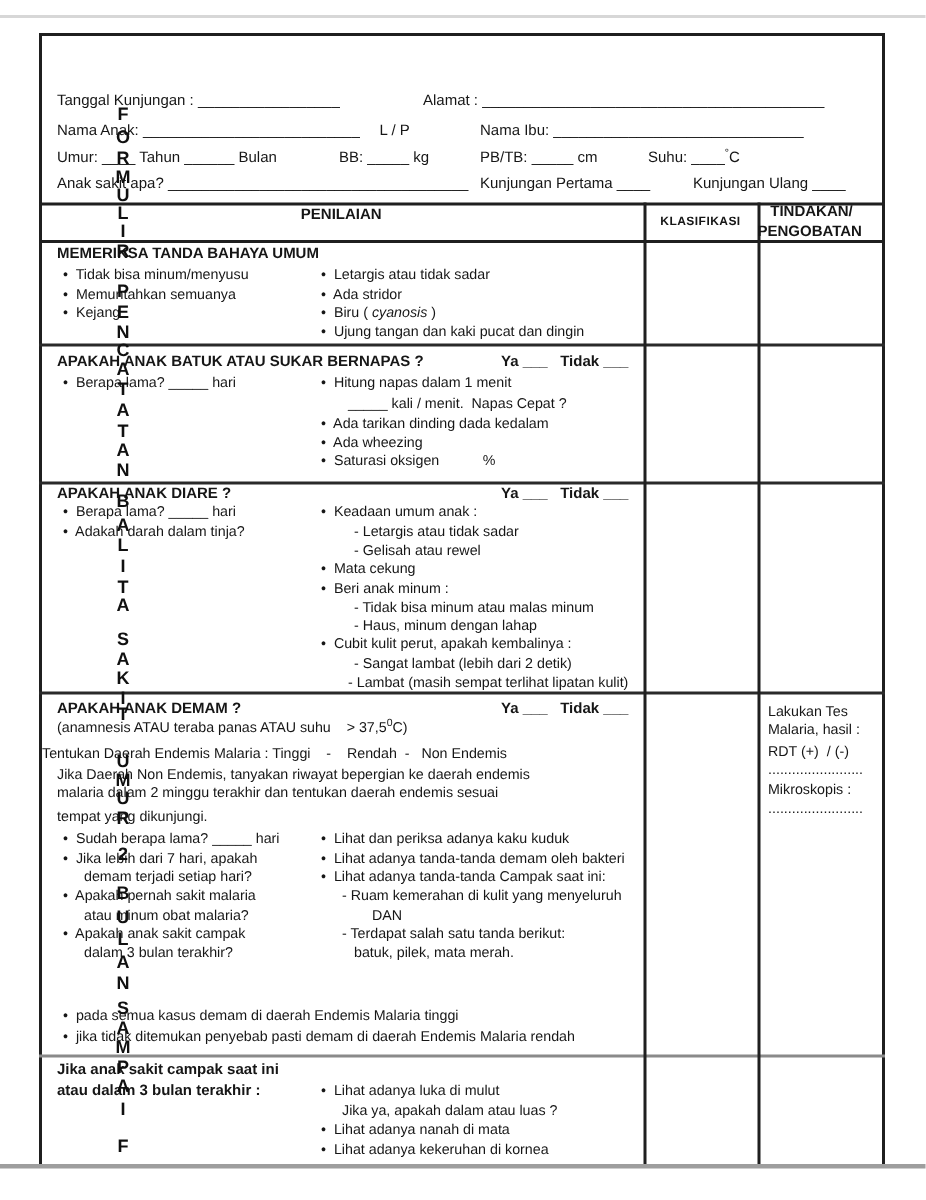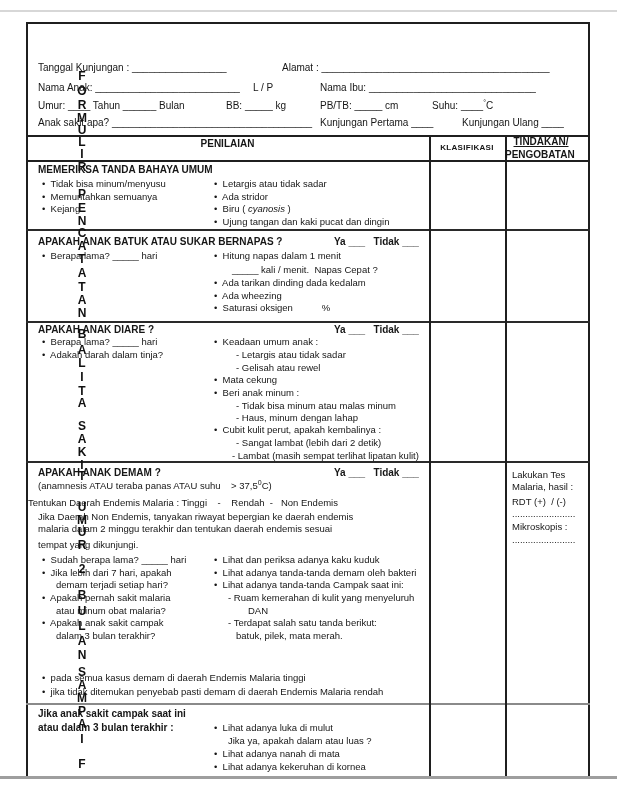--- a/index.html
+++ b/index.html
@@ -19,21 +19,21 @@
   .ln.b{font-weight:bold;font-size:10px;}
   #headerFields .ln{font-size:10px;}
   .i{font-style:italic;}
   sup{font-size:7px;line-height:0;vertical-align:4px;}
   .wm{position:absolute;left:75px;width:14px;text-align:center;font-weight:bold;font-size:12px;line-height:12px;color:#101010;}
   #formTitle{position:absolute;left:26px;top:31px;width:564px;text-align:center;font-weight:bold;font-size:12px;}
   .colhead{position:absolute;text-align:center;font-weight:bold;}
   #colPenilaian{left:26px;top:138px;width:403px;font-size:10px;}
   #colPenilaianSub{left:26px;top:150px;width:403px;font-weight:normal;font-size:9.5px;}
   #colKlasifikasi{left:429px;top:143px;width:76px;font-size:8px;letter-spacing:.3px;}
-  #colTindakan1{left:505px;top:136px;width:72px;font-size:10px;text-decoration:underline;}
+  #colTindakan1{left:505px;top:136px;width:72px;font-size:10px;}
   #colTindakan2{left:505px;top:149px;width:62px;font-size:10px;}
 </style>
 </head>
 <body>
 
 <div id="page">
 
   <div id="topRule" class="rule"></div>
 
   <div id="outerBox"></div>

